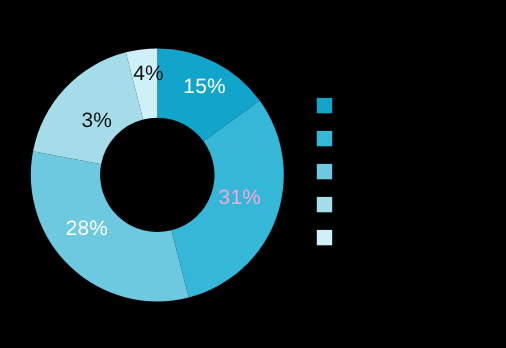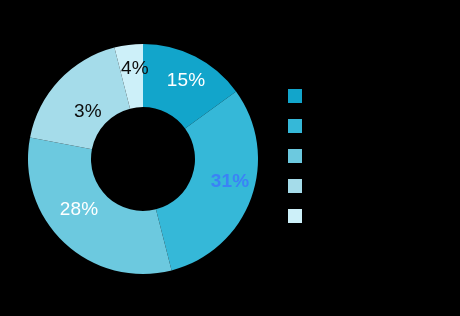--- a/index.html
+++ b/index.html
@@ -82,21 +82,21 @@
       <g id="slice-group">
           <path d="M 143.000 44.000 A 115 115 0 0 1 236.037 91.405 L 185.069 128.435 A 52 52 0 0 0 143.000 107.000 Z" fill="#12A5CB"></path>
           <path d="M 236.037 91.405 A 115 115 0 0 1 171.599 270.387 L 155.932 209.366 A 52 52 0 0 0 185.069 128.435 Z" fill="#35B8D8"></path>
           <path d="M 171.599 270.387 A 115 115 0 0 1 30.037 137.451 L 91.921 149.256 A 52 52 0 0 0 155.932 209.366 Z" fill="#6CC9DF"></path>
           <path d="M 30.037 137.451 A 115 115 0 0 1 114.401 47.613 L 130.068 108.634 A 52 52 0 0 0 91.921 149.256 Z" fill="#A5DCEA"></path>
           <path d="M 114.401 47.613 A 115 115 0 0 1 143.000 44.000 L 143.000 107.000 A 52 52 0 0 0 130.068 108.634 Z" fill="#CDF0F9"></path>
         </g>
     </svg>
     <div id="label-layer">
         <div class="slice-label light" style="left: 186px; top: 79px; color: rgb(255, 255, 255);">15%</div>
-        <div class="slice-label light" style="left: 230px; top: 180px; color: #3b82f6; font-weight: bold;">31%</div>
+        <div class="slice-label light" style="left: 218px; top: 180px; color: #f9a8d4;">31%</div>
         <div class="slice-label light" style="left: 79px; top: 208px; color: rgb(255, 255, 255);">28%</div>
         <div class="slice-label dark" style="left: 88px; top: 110px; color: rgb(13, 13, 13);">3%</div>
         <div class="slice-label dark" style="left: 135px; top: 67px; color: rgb(13, 13, 13);">4%</div>
       </div>
   </div>
 
   <div id="legend">
       <div class="legend-row" style="top: 0px;">
         <span class="legend-swatch" style="background: rgb(18, 165, 203);"></span>
         <span class="legend-text"></span>

